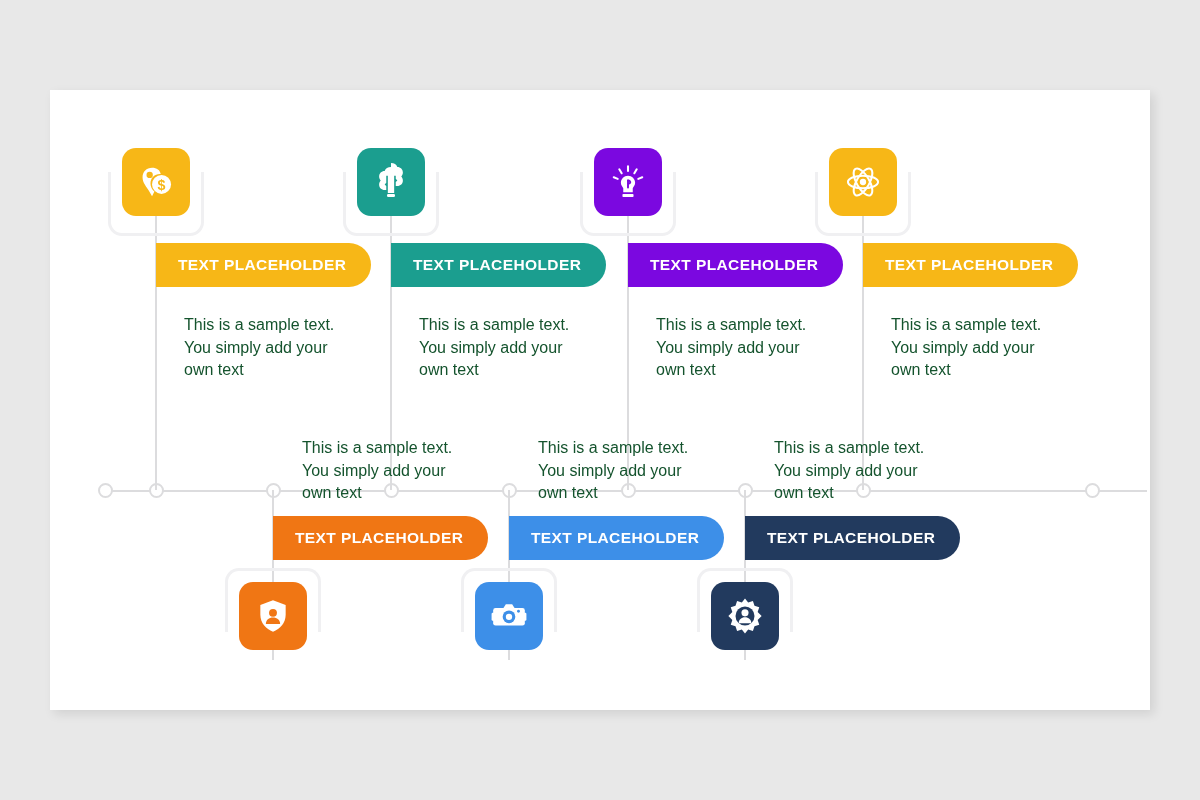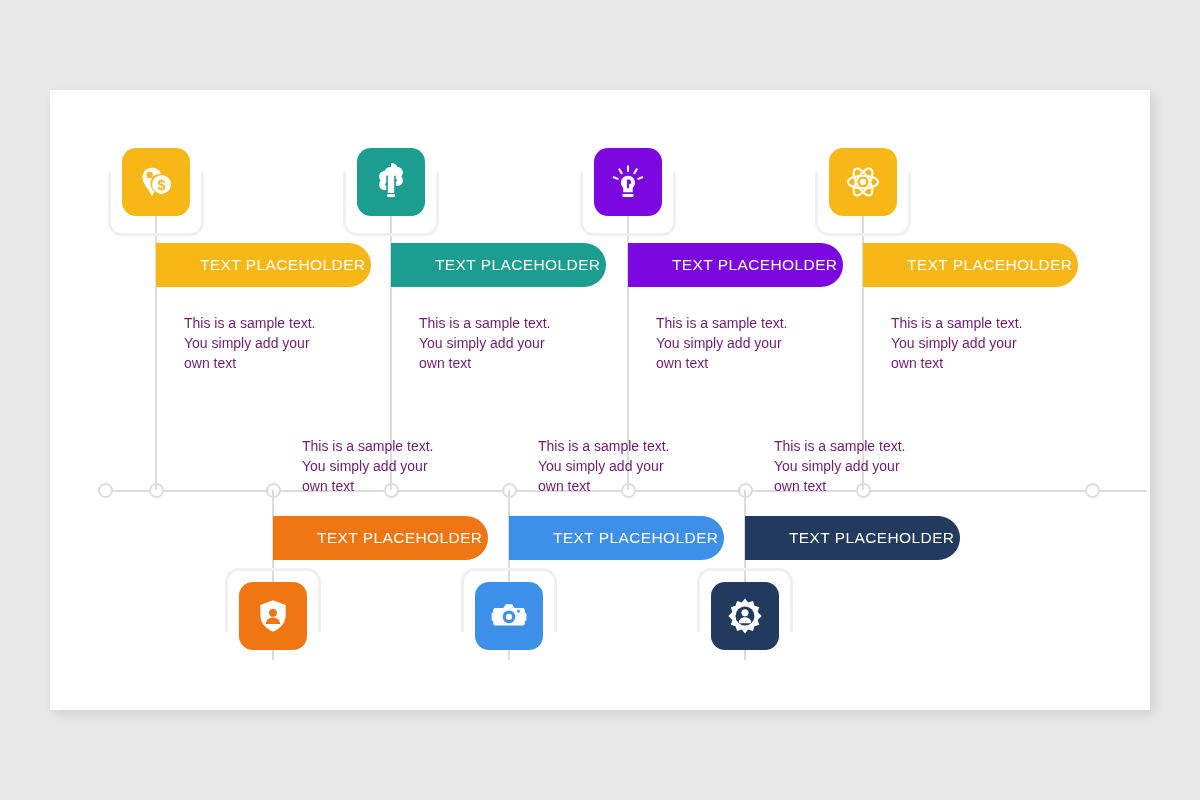--- a/index.html
+++ b/index.html
@@ -85,33 +85,33 @@
 
   
   .banner {
     position: absolute;
     height: 44px;
     border-radius: 0 22px 22px 0;
     display: flex;
     align-items: center;
     color: #ffffff;
     font-size: 15.5px;
-    font-weight: normal;
+    font-weight: bold;
     letter-spacing: 0.4px;
-    padding-left: 44px;
+    padding-left: 22px;
     white-space: nowrap;
   }
 
   
   .body-text {
     position: absolute;
     width: 170px;
-    font-size: 14px;
+    font-size: 16px;
     line-height: 1.42;
-    color: #701a75;
+    color: #14532d;
   }
 </style>
 </head>
 <body>
 
 <div id="slide-canvas">
 
   <div class="axis-line"></div>
 
   <div class="axis-node" style="left:48px;"></div>

